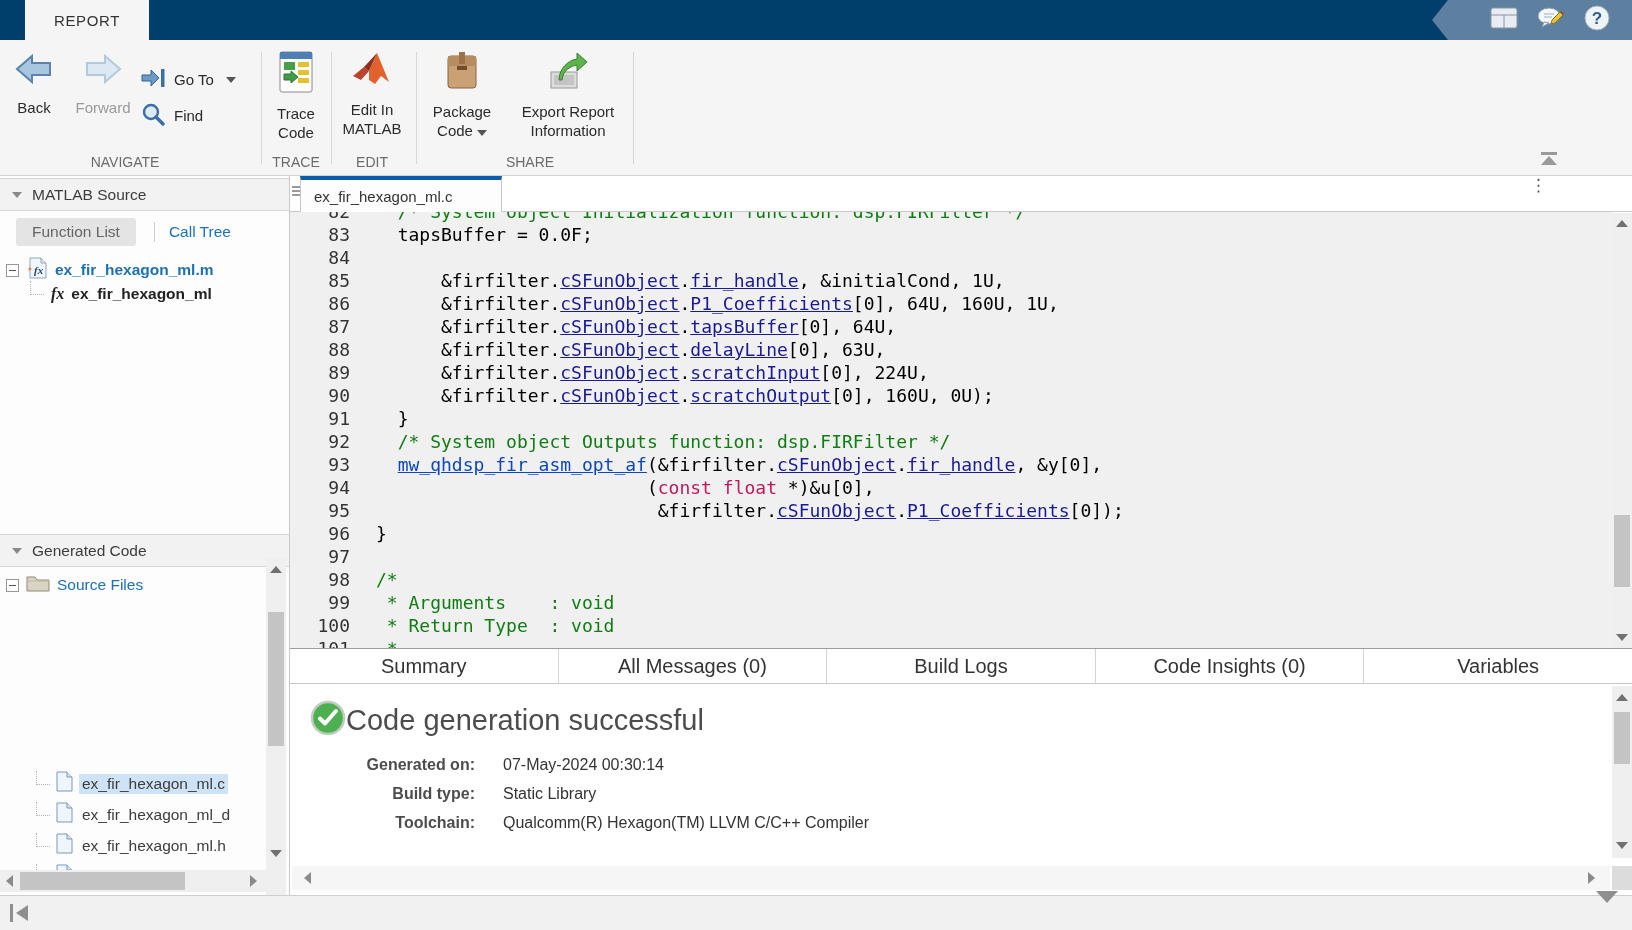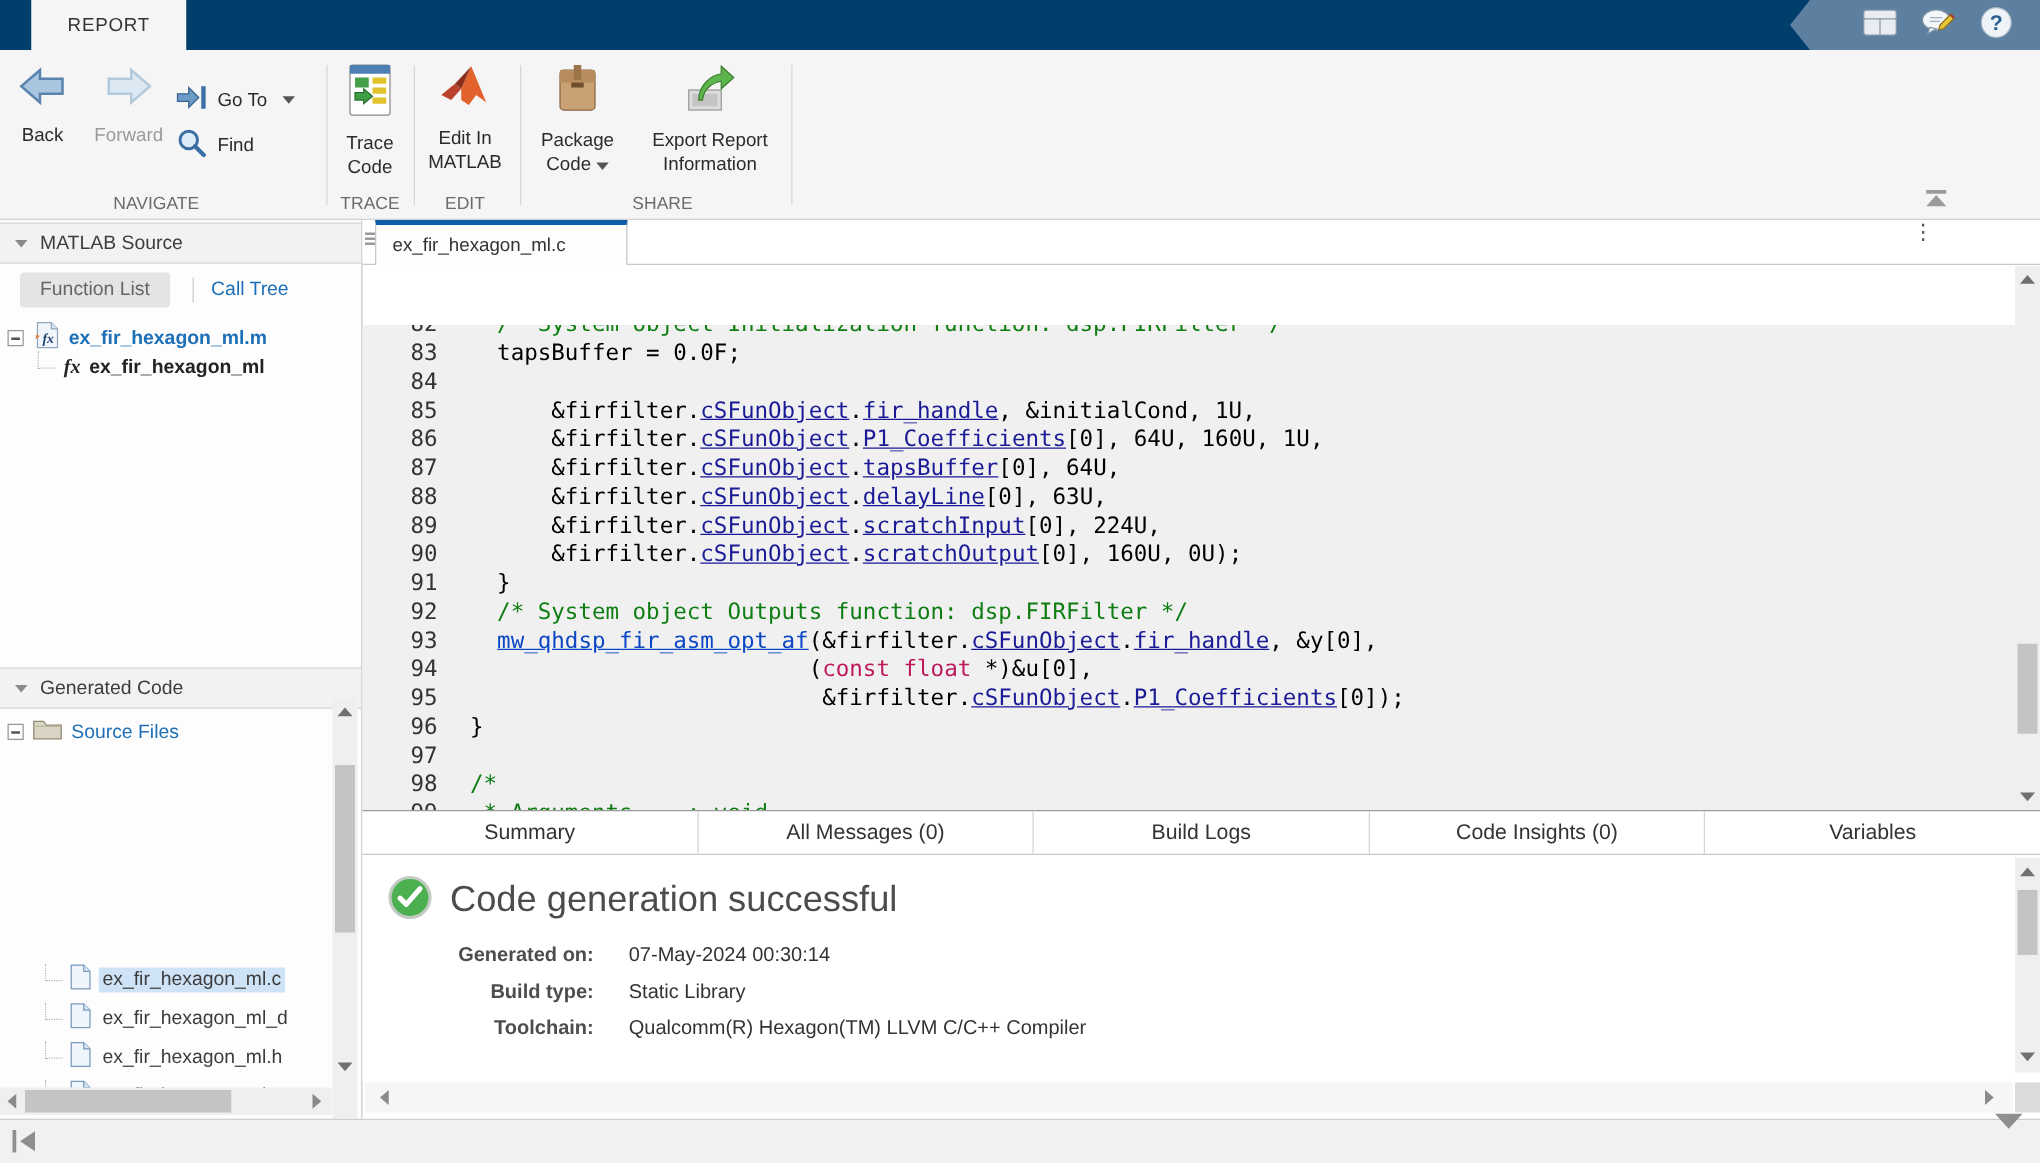--- a/index.html
+++ b/index.html
@@ -71,40 +71,40 @@
   
   #tabstrip { left:290px; top:176px; width:1342px; height:36px; background:#fff;
               border-bottom:1px solid #c9c9c9; }
   #editor-tab { position:absolute; left:10px; top:0; width:202px; height:36px; background:#fdfdfd;
     border-left:1px solid #c6c6c6; border-right:1px solid #c6c6c6; border-top:4px solid #0c5da8;
     font-size:15px; color:#333; display:flex; align-items:center; padding-left:13px; }
   #grip { position:absolute; left:2px; top:10px; width:8px; }
   #grip i { display:block; width:8px; height:2px; background:#9a9a9a; margin-bottom:2px; }
   #kebab { position:absolute; right:88px; top:6px; color:#555; font-size:17px; letter-spacing:0;
            line-height:8px; text-align:center; width:14px; }
-  #code-area { left:290px; top:212px; width:1322px; height:436px; background:#f0f0f0; overflow:hidden;margin-top:48px; }
+  #code-area { left:290px; top:212px; width:1322px; height:436px; background:#f0f0f0; overflow:hidden; }
   #code-scroll { position:relative; margin-top:-12px; }
   .code-line { display:flex; height:23px; font-family:"DejaVu Sans Mono", monospace;
                font-size:18px; line-height:23px; white-space:pre; }
   .ln { width:60px; text-align:right; color:#333; flex:none; }
   .lc { margin-left:26px; }
   .tok-p { color:#000; }
   .tok-c { color:#0e7d12; }
   .tok-k { color:#be185d; }
   .tok-f { color:#0b47c4; text-decoration:underline; }
   .tok-l { color:#1a1a96; text-decoration:underline; }
 
   
   #btabs { left:290px; top:648px; width:1342px; height:36px; background:#fff;
            border-top:1px solid #9c9c9c; border-bottom:1px solid #c9c9c9; display:flex; }
-  .btab { flex:1; display:flex; align-items:center; justify-content:center; font-size:17px;
+  .btab { flex:1; display:flex; align-items:center; justify-content:center; font-size:20px;
           color:#333; border-right:1px solid #d4d4d4; }
   .btab:last-child { border-right:none; }
   #summary { left:290px; top:684px; width:1322px; height:182px; background:#fff; overflow:hidden; }
-  #sum-head { position:absolute; left:20px; top:16px; display:flex; align-items:center; gap:14px; }
+  #sum-head { position:absolute; left:20px; top:16px; display:flex; align-items:center; }
   #sum-title { font-size:29px; color:#4c4c4c; }
   .fieldrow { position:absolute; display:flex; font-size:16px; }
   .flabel { width:165px; text-align:right; font-weight:bold; color:#4d4d4d; }
   .fvalue { margin-left:28px; color:#333; }
 
   
   #statusbar { left:0; top:895px; width:1632px; height:35px; background:#f1f1f1;
                border-top:1px solid #cfcfcf; }
   #collapse-left { position:absolute; left:10px; top:8px; width:22px; height:18px; }
   #collapse-left .bar { position:absolute; left:0; top:0; width:3px; height:18px; background:#8f8f8f; }

